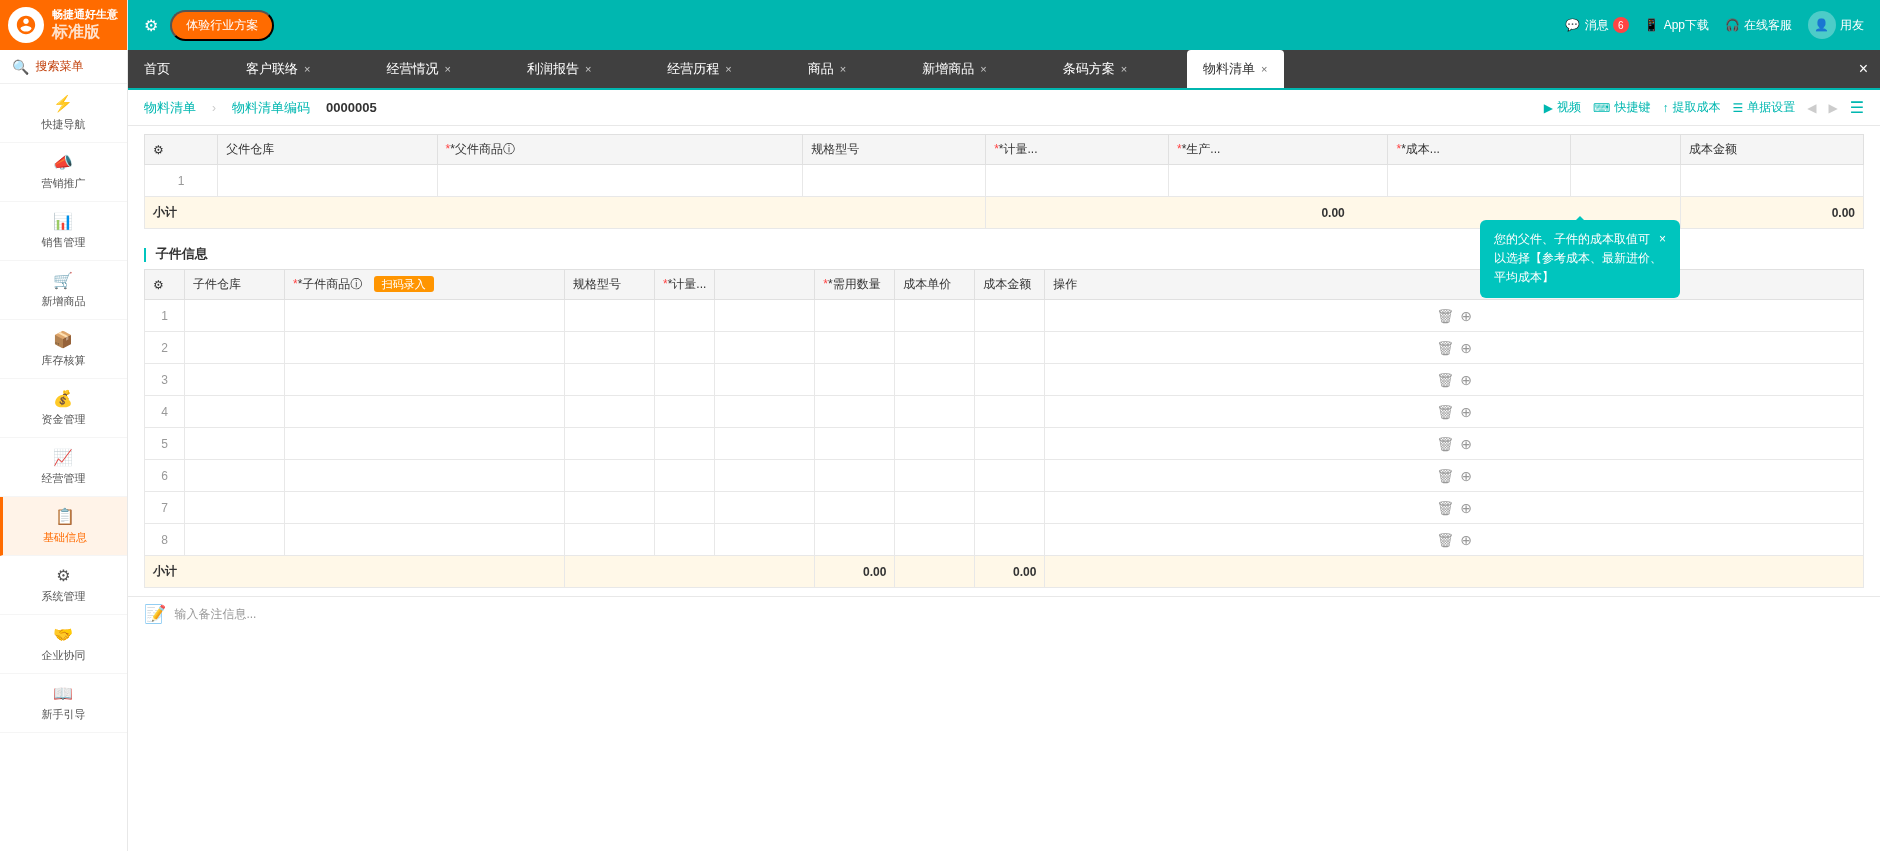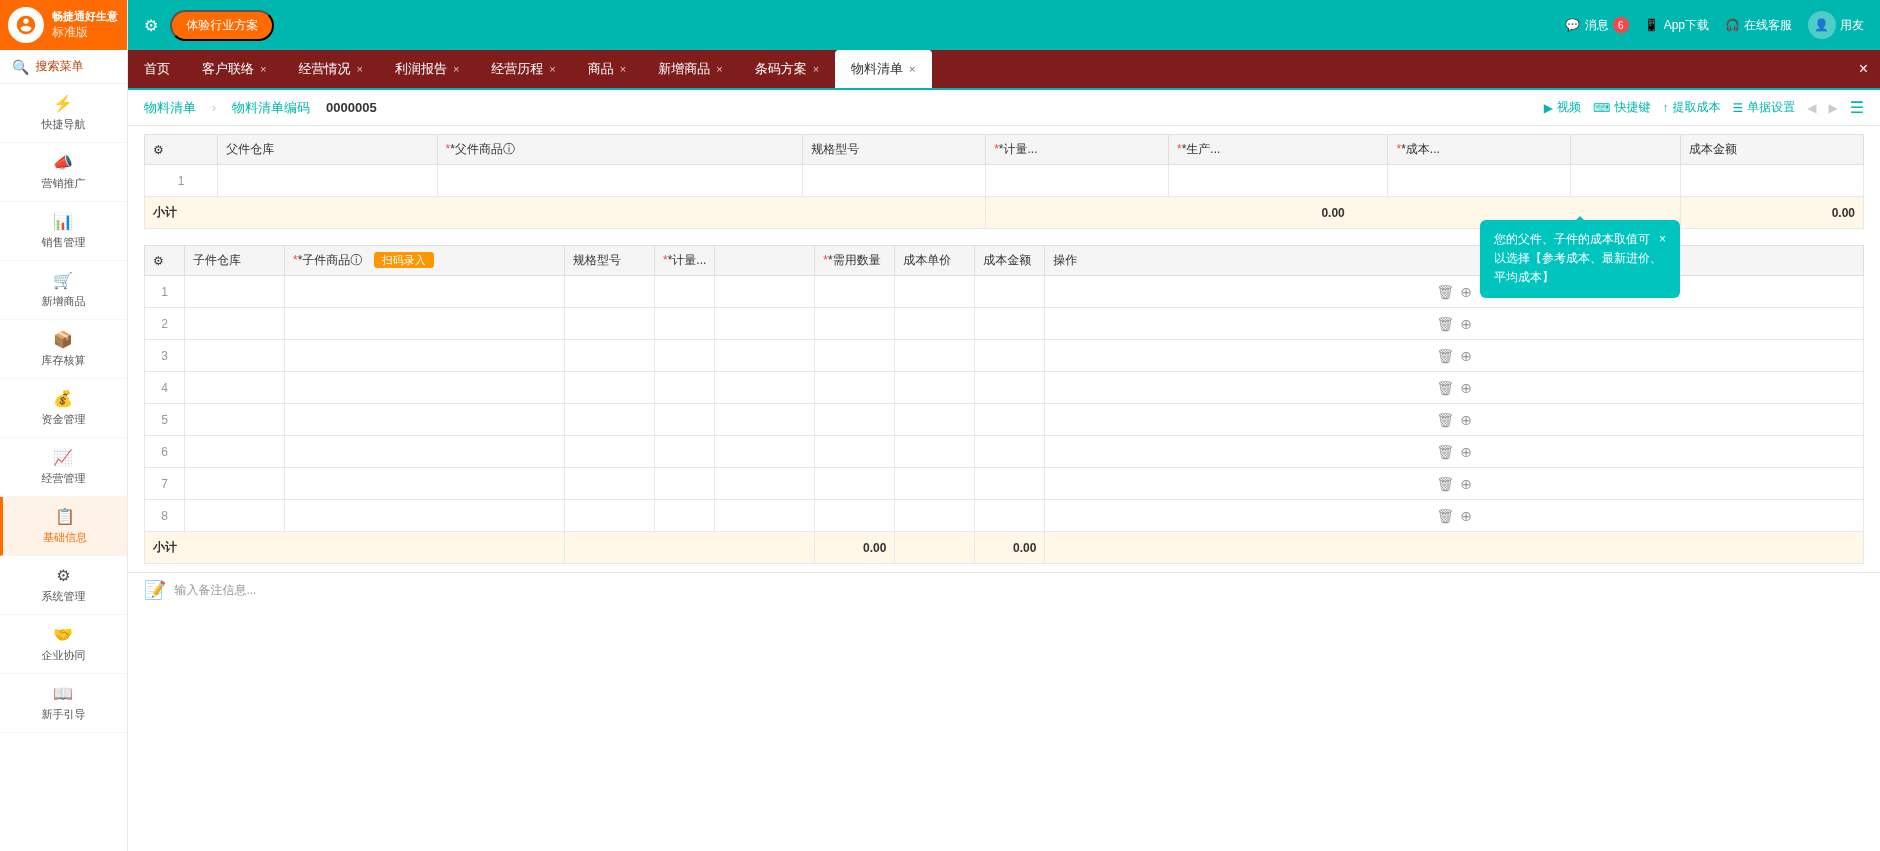--- a/index.html
+++ b/index.html
@@ -24,21 +24,21 @@
     .topbar-system { color: #fff; font-size: 13px; flex: 1; display: flex; align-items: center; gap: 8px; }
     .topbar-system-arrow { color: rgba(255,255,255,0.8); font-size: 12px; }
     .topbar-gear { color: #fff; font-size: 16px; margin-right: 12px; cursor: pointer; }
     .topbar-trial { background: #ff6b00; color: #fff; padding: 5px 14px; border-radius: 16px; font-size: 12px; cursor: pointer; }
     .topbar-right { display: flex; align-items: center; gap: 16px; margin-left: auto; color: #fff; font-size: 12px; }
     .topbar-right-item { display: flex; align-items: center; gap: 4px; cursor: pointer; }
     .topbar-badge { background: #ff4444; color: #fff; border-radius: 50%; width: 16px; height: 16px; font-size: 10px; display: flex; align-items: center; justify-content: center; }
     .topbar-avatar { width: 28px; height: 28px; background: rgba(255,255,255,0.3); border-radius: 50%; display: flex; align-items: center; justify-content: center; }
 
     
-    .nav-tabs { background: #7f1d1d; display: flex; align-items: center; border-bottom: 2px solid #00b7b0; min-height: 40px; overflow-x: auto; }
+    .nav-tabs { background: #404040; display: flex; align-items: center; border-bottom: 2px solid #00b7b0; min-height: 40px; overflow-x: auto; gap: 44px; }
     .nav-tab { padding: 10px 16px; color: #fff; font-size: 13px; cursor: pointer; white-space: nowrap; display: flex; align-items: center; gap: 6px; }
     .nav-tab.active { background: #fff; color: #333; border-radius: 4px 4px 0 0; }
     .nav-tab-close { font-size: 11px; opacity: 0.7; }
     .nav-close-all { margin-left: auto; padding: 0 12px; color: #fff; cursor: pointer; font-size: 16px; }
 
     
     .content { flex: 1; background: #fff; overflow-y: auto; position: relative; }
 
     
     .breadcrumb-row { display: flex; align-items: center; padding: 8px 16px; border-bottom: 1px solid #e8e8e8; gap: 16px; }
@@ -101,21 +101,21 @@
 
 <div class="sidebar">
   <div class="sidebar-logo">
     <div class="sidebar-logo-icon">
       <svg viewBox="0 0 24 24" fill="#ff6b00">
           <path d="M12 2C6.48 2 2 6.48 2 12s4.48 10 10 10 10-4.48 10-10S17.52 2 12 2zm0 3c1.66 0 3 1.34 3 3s-1.34 3-3 3-3-1.34-3-3 1.34-3 3-3zm0 14.2c-2.5 0-4.71-1.28-6-3.22.03-1.99 4-3.08 6-3.08 1.99 0 5.97 1.09 6 3.08-1.29 1.94-3.5 3.22-6 3.22z"></path>
         </svg>
     </div>
     <div>
       <div style="font-size:11px;font-weight:bold;">畅捷通好生意</div>
-      <div style="font-size:12px;opacity:0.8;">标准版</div>
+      <div style="font-size:16px;opacity:0.8;font-weight:bold;">标准版</div>
     </div>
   </div>
 
   <div class="sidebar-search">
     <span style="color:#666;font-size:14px;">🔍</span>
     <span style="font-size:12px;color:#c2410c;">搜索菜单</span>
   </div>
 
   <div id="sidebar-nav">
 
@@ -303,20 +303,24 @@
           <tr class="subtotal-row">
             <td colspan="4">小计</td>
             <td colspan="4" style="text-align:center;">0.00</td>
             <td style="text-align:right;">0.00</td>
           </tr>
         </tbody>
       </table>
     </div>
 
     <div class="section">
+      <div class="section-title">
+        <span class="teal-line"></span>
+        <span>子件信息</span>
+      </div>
       <table class="data-table child-table">
         <colgroup>
           <col class="c0">
             <col class="c1">
             <col class="c2">
             <col class="c3">
             <col class="c4">
             <col class="c5">
             <col class="c6">
             <col class="c7">

